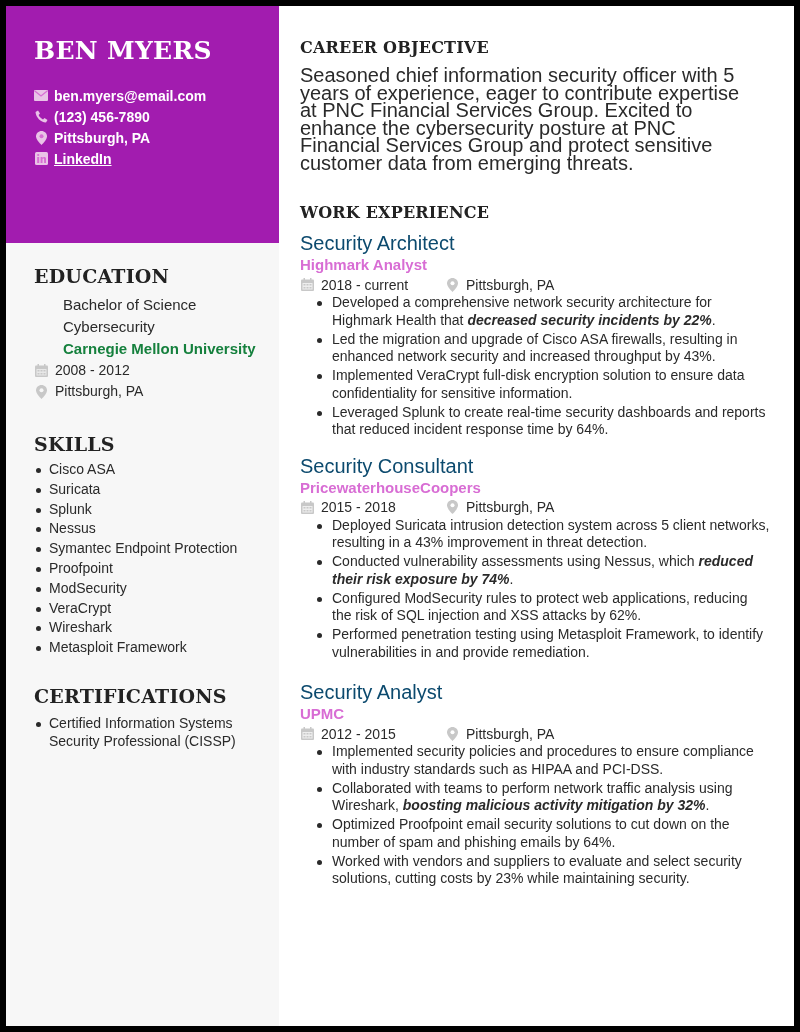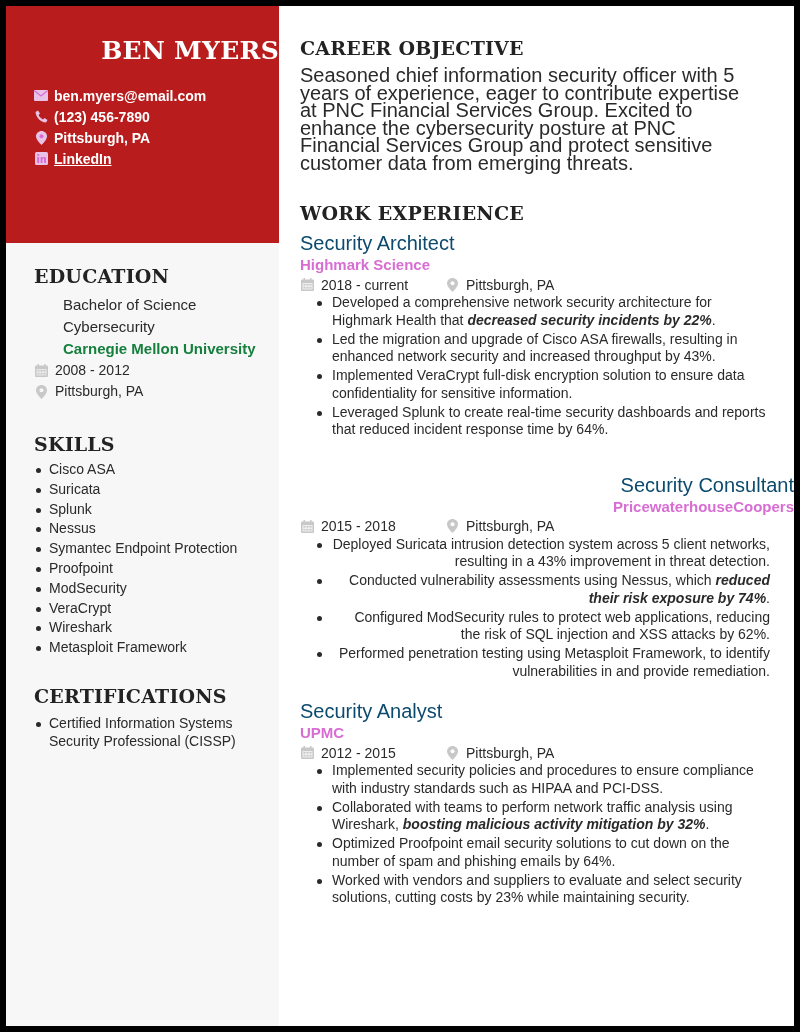--- a/index.html
+++ b/index.html
@@ -4,21 +4,21 @@
 <style>
   * { box-sizing: border-box; margin: 0; padding: 0; }
   html, body { width: 800px; height: 1032px; background: #000; overflow: hidden; }
   body { font-family: "Liberation Sans", "DejaVu Sans", sans-serif; color: #2a2a2a; }
   .page {
     position: absolute; left: 6px; top: 6px; width: 788px; height: 1020px;
     background: #ffffff; display: flex;
   }
   .sidebar { width: 273px; background: #f7f7f7; height: 100%; }
   .header {
-    background: #b91c1c; height: 237px; padding: 30px 0 0 28px; color: #fff; text-align: right;
+    background: #a21caf; height: 237px; padding: 30px 0 0 28px; color: #fff;
   }
   .name {
     font-family: "DejaVu Serif", "Liberation Serif", serif; font-weight: bold;
     font-size: 25px; letter-spacing: 0.3px; line-height: 30px;
   }
   .title {
     font-family: "Liberation Serif", "DejaVu Serif", serif; font-style: italic;
     font-size: 21px; line-height: 24px; margin-top: 6px; width: 200px;
   }
   .contacts { margin-top: 19px; }
@@ -33,21 +33,21 @@
   .edu-line { font-size: 15px; line-height: 22px; color: #2a2a2a; margin-left: 29px; }
   .accent { color: #15803d; font-weight: bold; }
   .meta { display: flex; align-items: center; font-size: 14px; line-height: 21px; color: #2a2a2a; }
   .meta .ico { width: 14px; height: 14px; margin-right: 7px; display: inline-flex; align-items: center; justify-content: center; }
   ul.bl { list-style: none; }
   ul.bl li { position: relative; padding-left: 15px; font-size: 14px; line-height: 19.8px; }
   ul.bl li::before { content: ""; position: absolute; left: 2px; top: 8px; width: 5px; height: 5px; border-radius: 50%; background: #2a2a2a; }
   .main { flex: 1; padding: 30px 0 0 21px; }
   .main-h {
     font-family: "DejaVu Serif", "Liberation Serif", serif; font-weight: bold;
-    font-size: 19px; color: #222; letter-spacing: 0.2px; line-height: 24px;
+    font-size: 16px; color: #222; letter-spacing: 0.2px; line-height: 24px;
   }
   .objective { font-size: 20px; line-height: 17.5px; margin-top: 7px; width: 460px; }
   .job-title { font-size: 20px; line-height: 24px; color: #0c4a6e; }
   .company { font-size: 15px; line-height: 20px; color: #d86dd4; font-weight: bold; }
   .job-meta { display: flex; font-size: 14px; line-height: 18px; height: 19px; }
   .job-meta .m { display: flex; align-items: center; }
   .job-meta .ico { width: 14px; height: 14px; margin-right: 7px; display: inline-flex; align-items: center; justify-content: center; }
   .job-meta .date { width: 145px; }
   ul.jb { list-style: none; margin-left: 15px; }
   ul.jb li { position: relative; padding-left: 17px; font-size: 14px; line-height: 17.5px; margin-bottom: 1.5px; width: 455px; }
@@ -169,21 +169,21 @@
       <div class="main-h">CAREER OBJECTIVE</div>
       <div class="objective">Seasoned chief information security officer with 5 years of experience, eager to contribute expertise at PNC Financial Services Group. Excited to enhance the cybersecurity posture at PNC Financial Services Group and protect sensitive customer data from emerging threats.</div>
     </div>
 
     <div style="margin-top:29px;">
       <div class="main-h">WORK EXPERIENCE</div>
 
       <div id="jobs">
           <div class="job" style="margin-top: 6px;">
     <div class="job-title">Security Architect</div>
-    <div class="company">Highmark Science</div>
+    <div class="company">Highmark Analyst</div>
     <div class="job-meta">
       <div class="m date">
         <span class="ico">
           <svg width="13" height="13" viewBox="0 0 13 13">
                     <rect x="0" y="1.5" width="13" height="11.5" rx="1" fill="#c8c8c8"></rect>
                     <rect x="2.5" y="0" width="1.5" height="3" fill="#c8c8c8"></rect>
                     <rect x="9" y="0" width="1.5" height="3" fill="#c8c8c8"></rect>
                     <rect x="1.5" y="5" width="10" height="6.5" fill="#eeeeee"></rect>
                     <g fill="#c8c8c8">
                       <rect x="2.5" y="6" width="2" height="1.5"></rect>
@@ -207,21 +207,21 @@
         <span class="loc-text">Pittsburgh, PA</span>
       </div>
     </div>
     <ul class="jb">
               <li>Developed a comprehensive network security architecture for Highmark Health that <b>decreased security incidents by 22%</b>.</li>
               <li>Led the migration and upgrade of Cisco ASA firewalls, resulting in enhanced network security and increased throughput by 43%.</li>
               <li>Implemented VeraCrypt full-disk encryption solution to ensure data confidentiality for sensitive information.</li>
               <li>Leveraged Splunk to create real-time security dashboards and reports that reduced incident response time by 64%.</li>
             </ul>
   </div>
-          <div class="job" style="margin-top: 34px; text-align: right;">
+          <div class="job" style="margin-top: 15px;">
     <div class="job-title">Security Consultant</div>
     <div class="company">PricewaterhouseCoopers</div>
     <div class="job-meta">
       <div class="m date">
         <span class="ico">
           <svg width="13" height="13" viewBox="0 0 13 13">
                     <rect x="0" y="1.5" width="13" height="11.5" rx="1" fill="#c8c8c8"></rect>
                     <rect x="2.5" y="0" width="1.5" height="3" fill="#c8c8c8"></rect>
                     <rect x="9" y="0" width="1.5" height="3" fill="#c8c8c8"></rect>
                     <rect x="1.5" y="5" width="10" height="6.5" fill="#eeeeee"></rect>

